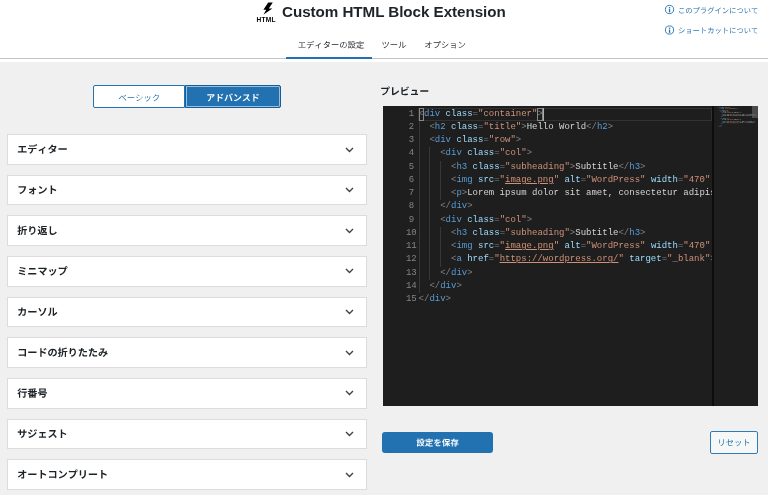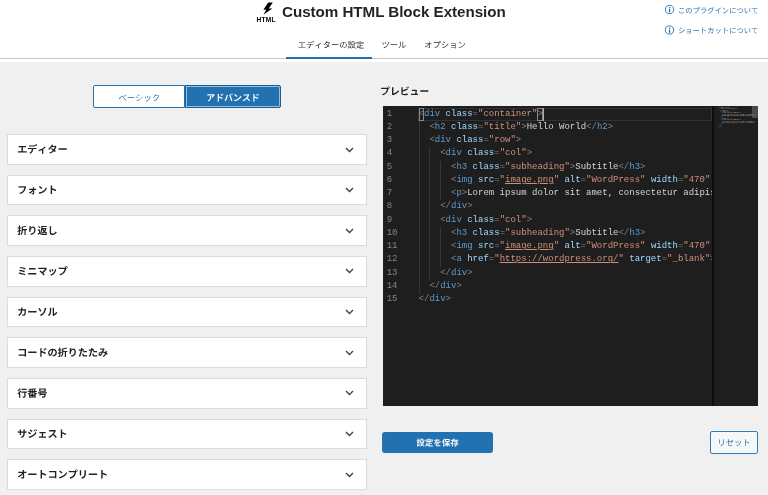--- a/index.html
+++ b/index.html
@@ -76,21 +76,21 @@
       <path d="M1 1 L4.5 4.5 L8 1" fill="none" stroke="#3c434a" stroke-width="1.4"></path>
     </svg>
     <svg class="abs" style="left:344.5px;top:471.7px;z-index:6" width="9" height="6" viewBox="0 0 9 6">
       <path d="M1 1 L4.5 4.5 L8 1" fill="none" stroke="#3c434a" stroke-width="1.4"></path>
     </svg>
 
 <div class="abs" style="left:382.7px;top:105.5px;width:375.3px;height:300.0px;background:#1e1e1e;overflow:hidden">
 
   <div class="abs" style="left:34.9px;top:2.0px;width:294.9px;height:13.25px;border:1px solid #323232"></div>
 
-  <pre class="abs" style="left:4px;top:2.0px;width:25.3px;text-align:left;color:#858585" aria-hidden="true"><span class="gl a">1</span>
+  <pre class="abs" style="left:16px;top:2.0px;width:25.3px;text-align:center;color:#858585" aria-hidden="true"><span class="gl a">1</span>
 <span class="gl">2</span>
 <span class="gl">3</span>
 <span class="gl">4</span>
 <span class="gl">5</span>
 <span class="gl">6</span>
 <span class="gl">7</span>
 <span class="gl">8</span>
 <span class="gl">9</span>
 <span class="gl">10</span>
 <span class="gl">11</span>

